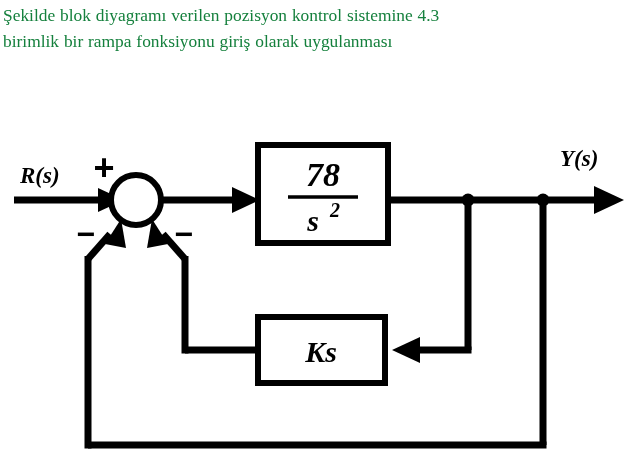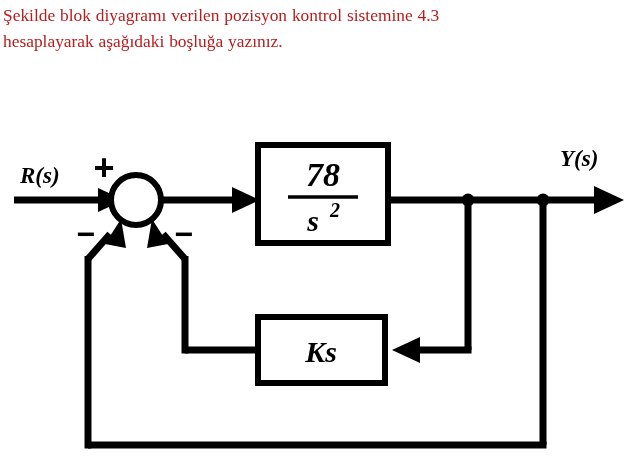--- a/index.html
+++ b/index.html
@@ -16,21 +16,21 @@
     font-family: "Liberation Serif", "DejaVu Serif", serif;
   }
   
   #question-text {
     position: absolute;
     left: 3px;
     top: 2px;
     width: 632px;
     font-size: 17.4px;
     line-height: 26px;
-    color: #b91c1c;
+    color: #15803d;
     text-align: justify;
     text-justify: inter-word;
     word-spacing: 0.5px;
   }
   #question-text .lastline {
     text-align: left;
   }
   
   #diagram {
     position: absolute;
@@ -61,21 +61,21 @@
     fill: #000000;
   }
 </style>
 </head>
 <body>
 
 <div id="page">
 
   <div id="question-text">
     <div>Şekilde blok diyagramı verilen pozisyon kontrol sistemine 4.3</div>
-    <div class="lastline">hesaplayarak aşağıdaki boşluğa yazınız.</div>
+    <div>birimlik bir rampa fonksiyonu giriş olarak uygulanması</div>
   </div>
 
   <div id="diagram">
     <svg width="638" height="339" viewBox="0 0 638 339" xmlns="http://www.w3.org/2000/svg">
 
       <g>
         <line x1="14" y1="82" x2="104" y2="82" stroke="#000" stroke-width="7"></line>
         <polygon points="98,70 124,82 98,94" fill="#000"></polygon>
       </g>
 

